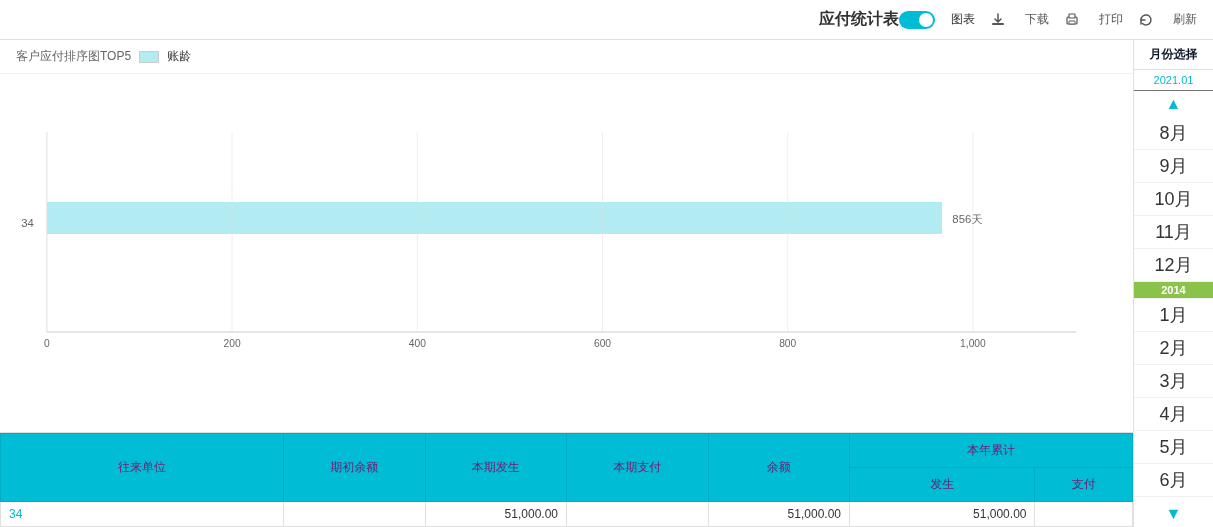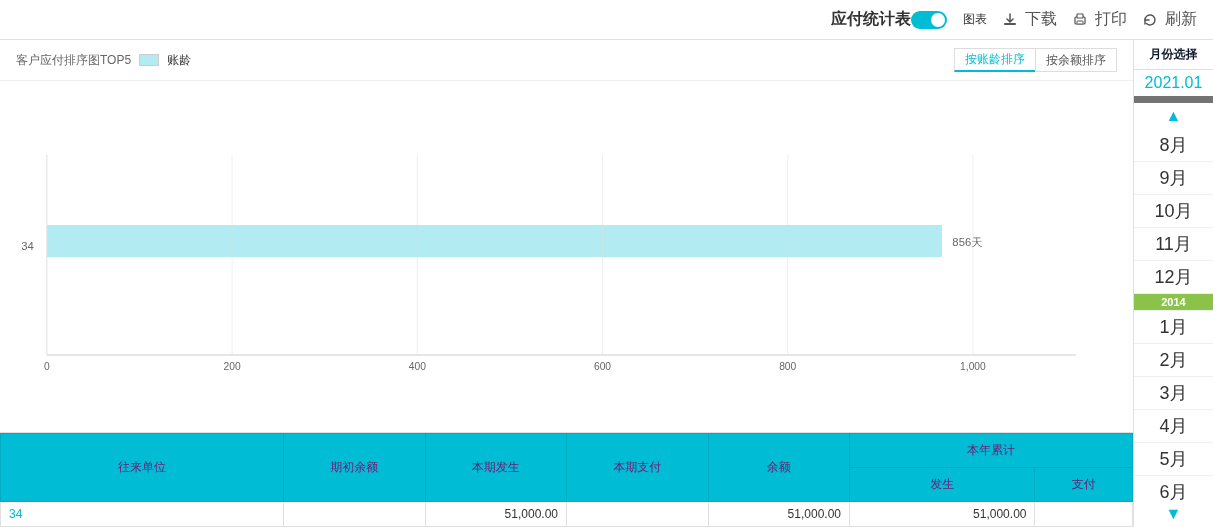--- a/index.html
+++ b/index.html
@@ -7,27 +7,27 @@
 
     .page { width: 1213px; height: 527px; display: flex; flex-direction: column; background: #f0f2f5; }
 
     
     .header { display: flex; align-items: center; justify-content: flex-end; background: #fff; padding: 8px 16px; border-bottom: 1px solid #e0e0e0; height: 40px; }
     .header-title { font-size: 16px; font-weight: bold; color: #333; }
     .header-actions { display: flex; align-items: center; gap: 16px; }
     .toggle-wrap { display: flex; align-items: center; gap: 16px; }
     .toggle { width: 36px; height: 18px; background: #00bcd4; border-radius: 9px; position: relative; cursor: pointer; }
     .toggle::after { content: ''; width: 14px; height: 14px; background: #fff; border-radius: 50%; position: absolute; top: 2px; right: 2px; }
-    .action-btn { display: flex; align-items: center; gap: 8px; color: #555; cursor: pointer; font-size: 16px; }
+    .action-btn { display: flex; align-items: center; gap: 20px; color: #555; cursor: pointer; font-size: 12px; }
 
     
     .main { display: flex; flex: 1; overflow: hidden; }
 
     
-    .chart-area { flex: 1; background: #fff; display: flex; flex-direction: column; overflow: hidden; gap: 16px; }
+    .chart-area { flex: 1; background: #fff; display: flex; flex-direction: column; overflow: hidden; }
 
     
     .chart-header { display: flex; align-items: center; justify-content: space-between; padding: 8px 16px; border-bottom: 1px solid #f0f0f0; }
     .chart-legend { display: flex; align-items: center; gap: 8px; }
     .legend-label { font-size: 12px; color: #666; }
     .legend-color { width: 20px; height: 12px; background: #b2ebf2; border: 1px solid #ccc; }
     .chart-sort { display: flex; gap: 0; }
     .sort-btn { padding: 2px 10px; font-size: 12px; cursor: pointer; border: 1px solid #ddd; color: #555; background: #fff; }
     .sort-btn.active { color: #00bcd4; border-bottom: 2px solid #00bcd4; }
     .sort-btn:first-child { border-right: none; }
@@ -40,21 +40,21 @@
     .table-wrap { width: 100%; border-collapse: collapse; }
     .table-wrap th { background: #00bcd4; color: #701a75; font-size: 12px; padding: 8px 6px; text-align: center; border: 1px solid #00acc1; font-weight: normal; }
     .table-wrap td { font-size: 12px; padding: 5px 8px; text-align: right; border: 1px solid #e0e0e0; }
     .table-wrap td.left { text-align: left; }
     .table-wrap td a { color: #00bcd4; text-decoration: none; }
     .th-group { background: #00bcd4; }
 
     
     .sidebar { width: 80px; background: #fff; border-left: 1px solid #e0e0e0; display: flex; flex-direction: column; overflow: hidden; }
     .sidebar-header { background: #fff; padding: 6px 4px; font-size: 12px; color: #0f172a; text-align: center; border-bottom: 1px solid #e0e0e0; font-weight: bold; }
-    .sidebar-date { background: #fff; padding: 4px; font-size: 16px; color: #00bcd4; text-align: center; border-bottom: 7px solid #737373; }
+    .sidebar-date { background: #fff; padding: 4px; font-size: 11px; color: #00bcd4; text-align: center; border-bottom: 1px solid #737373; }
     .sidebar-nav { display: flex; align-items: center; justify-content: center; padding: 4px; cursor: pointer; color: #00bcd4; font-size: 16px; }
     .sidebar-months { flex: 1; overflow: hidden; }
     .month-item { padding: 4px 8px; font-size: 18px; color: #333; cursor: pointer; text-align: center; border-bottom: 1px solid #f0f0f0; }
     .month-item.year-marker { background: #8bc34a; color: #fff; font-weight: bold; padding: 2px 4px; font-size: 11px; }
     .sidebar-nav-down { display: flex; align-items: center; justify-content: center; padding: 4px; cursor: pointer; color: #00bcd4; font-size: 16px; }
   </style>
 </head>
 <body>
 
 <div class="page">
@@ -93,24 +93,20 @@
 
   <div class="main">
 
     <div class="chart-area">
 
       <div class="chart-header">
         <div class="chart-legend">
           <span class="legend-label">客户应付排序图TOP5</span>
           <div class="legend-color"></div>
           <span>账龄</span>
-        </div>
-        <div class="chart-sort">
-          <button class="sort-btn active">按账龄排序</button>
-          <button class="sort-btn">按余额排序</button>
         </div>
       </div>
 
       <div class="chart-container">
         <svg width="100%" height="280" viewBox="0 0 1070 280" preserveAspectRatio="none">
 
           <text x="5" y="145" font-size="11" fill="#666">34</text>
 
           <rect x="30" y="120" width="870" height="32" fill="#b2ebf2"></rect>
 

